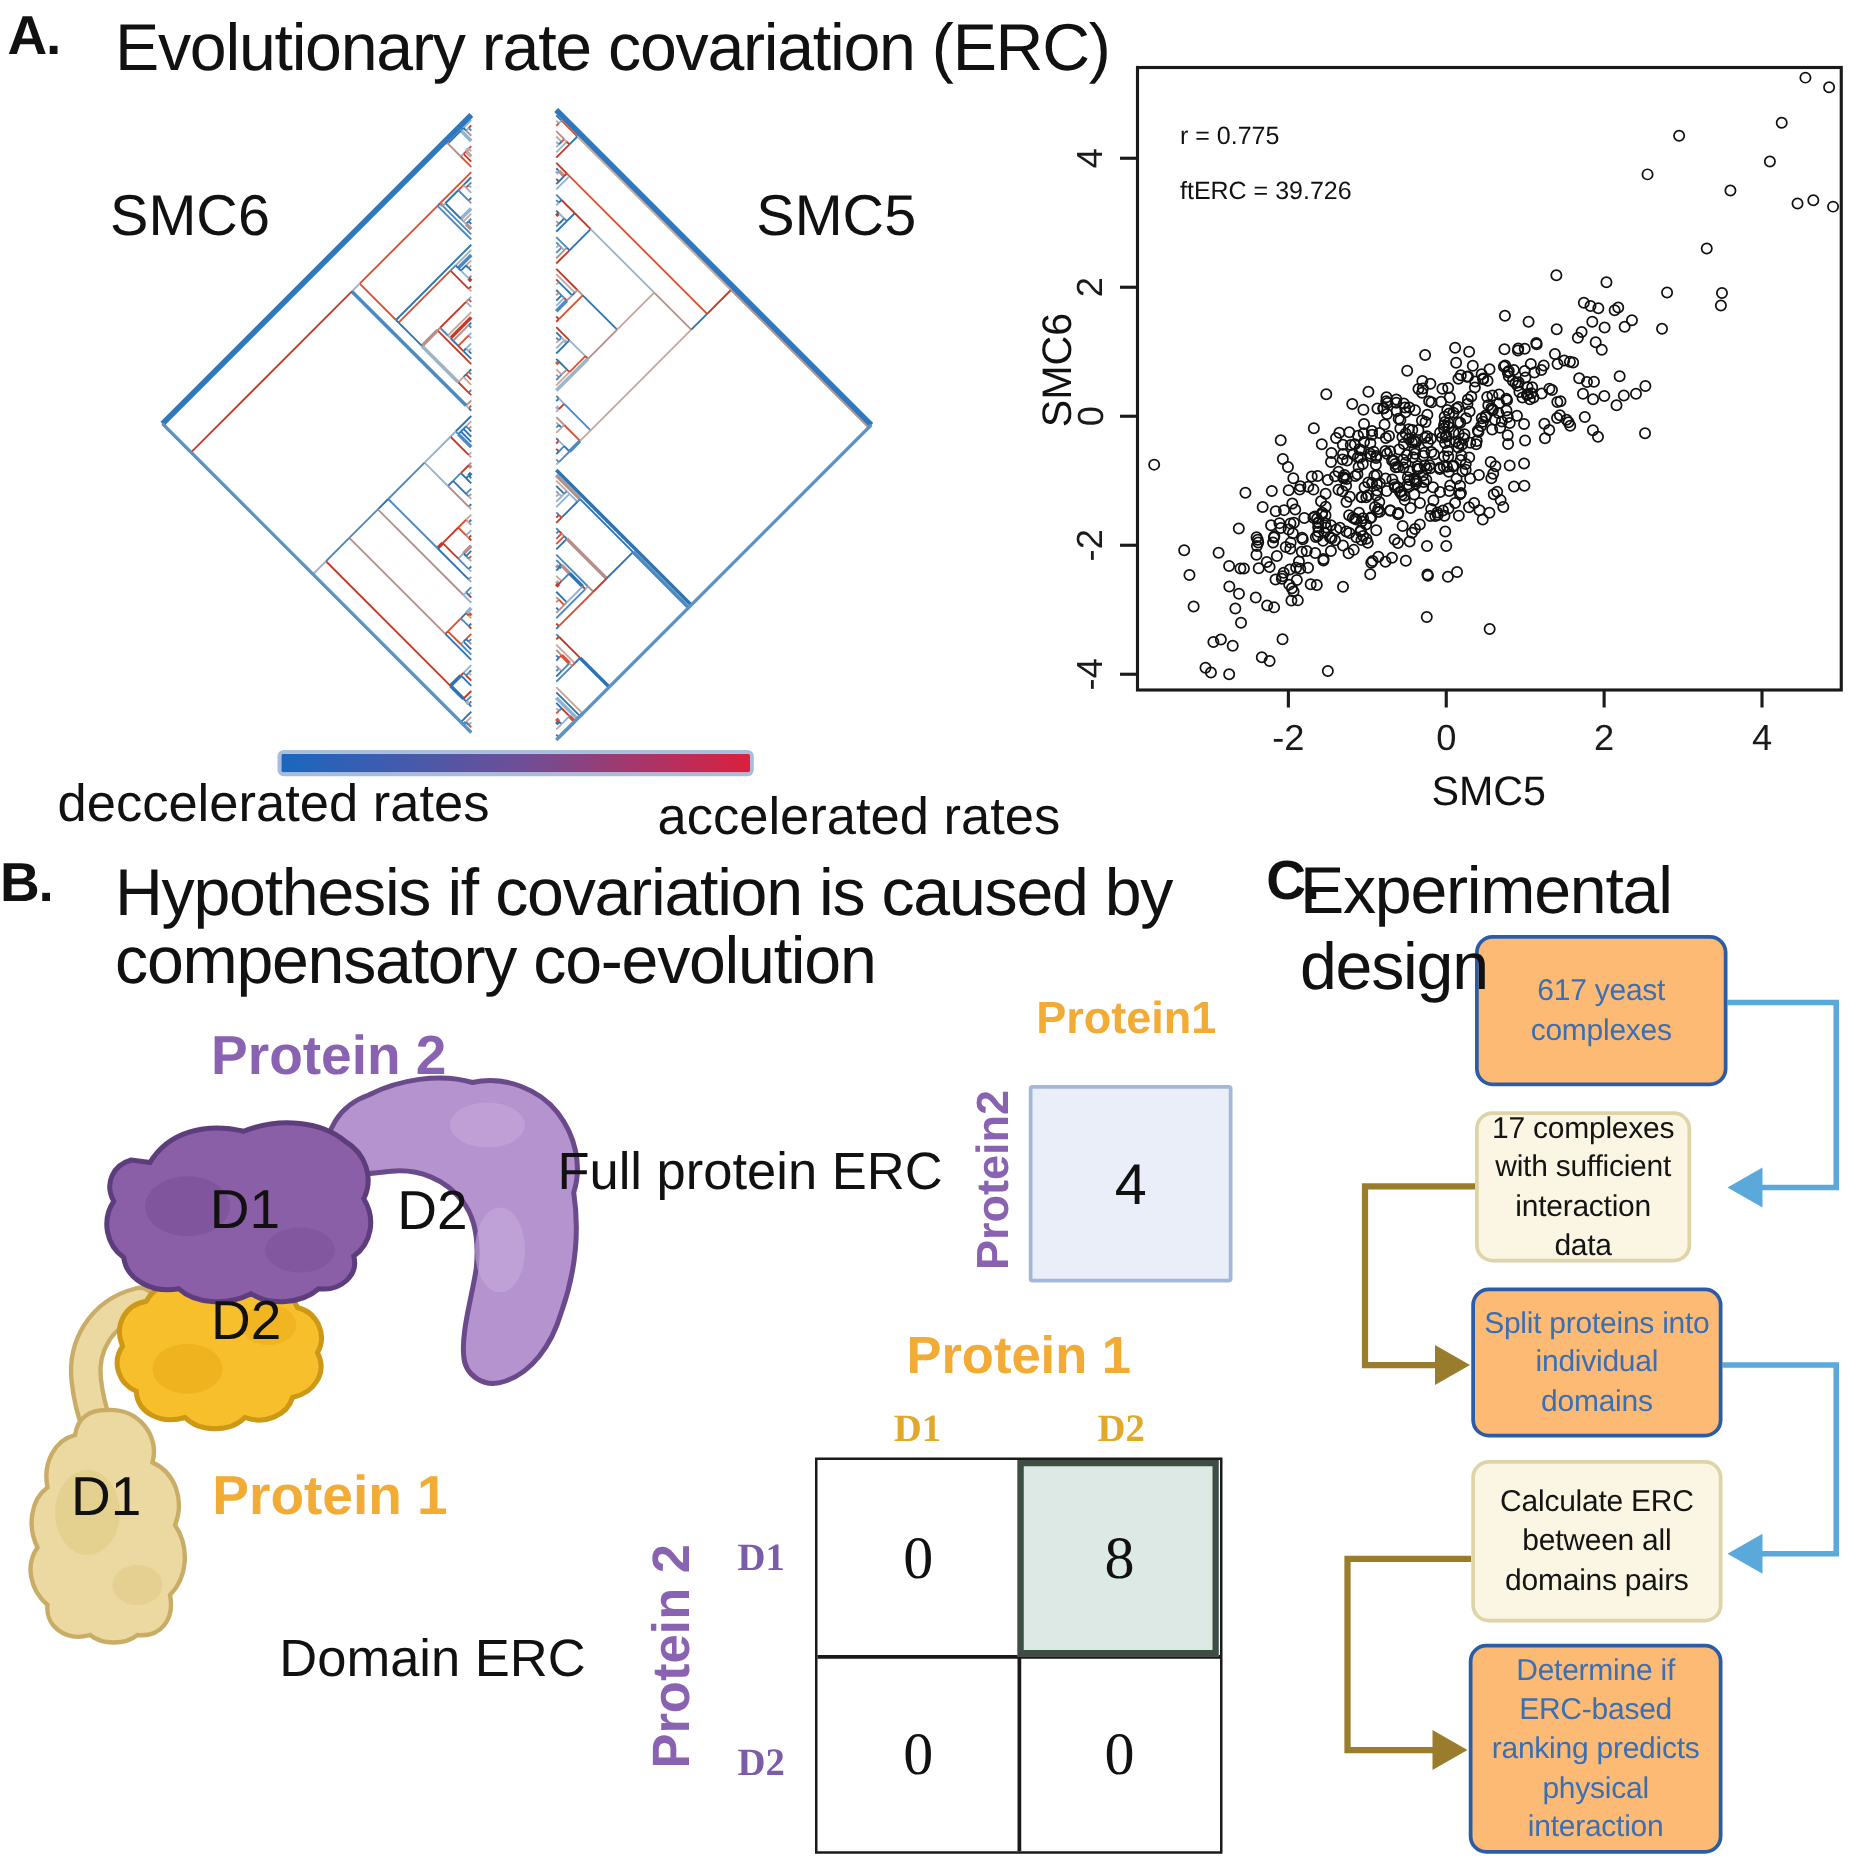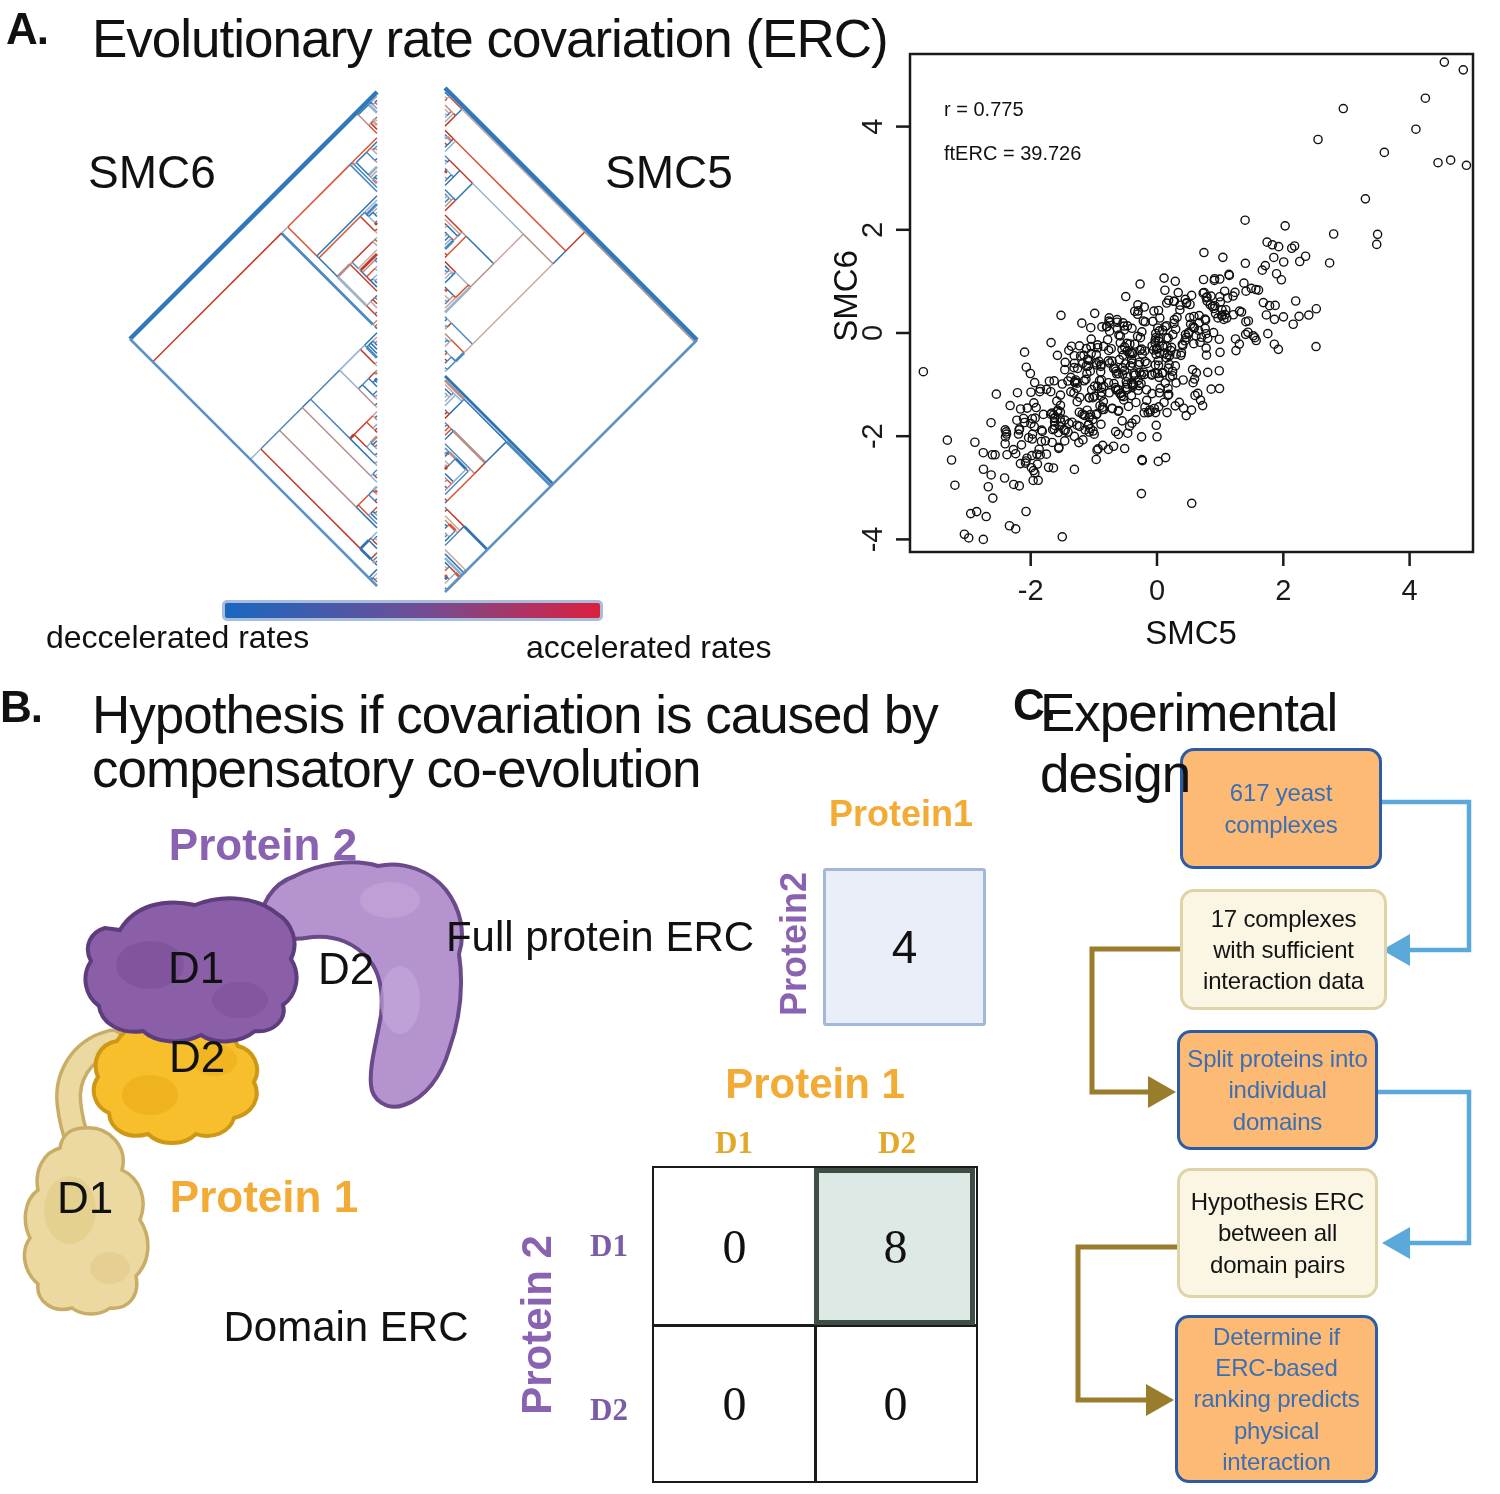--- a/index.html
+++ b/index.html
@@ -6,21 +6,21 @@
   body{width:1500px;height:1494px;position:relative;overflow:hidden;
        font-family:"Liberation Sans",sans-serif;color:#111;}
   .abs{position:absolute;}
   .c{transform:translate(-50%,-50%);white-space:nowrap;}
   .rot{transform:translate(-50%,-50%) rotate(-90deg);white-space:nowrap;}
   #gfx{position:absolute;left:0;top:0;z-index:1;}
   .txt{z-index:3;}
   .panel-letter{font-size:44px;font-weight:700;letter-spacing:-1px;}
   .panel-title{font-size:53px;font-weight:400;letter-spacing:-1px;}
   .tree-label{font-size:46px;}
-  .legend-label{font-size:32px;}
+  .legend-label{font-size:42px;}
   .annot{font-size:20px;}
   .axis-title{font-size:33px;}
   #legend-bar{left:222px;top:600px;width:375px;height:15px;border:3px solid var(--legend-border);border-radius:5px;z-index:2;}
   .gold-bold{color:var(--gold-title);font-weight:700;}
   .purple-bold{color:var(--purple-title);font-weight:700;}
   .blob-label{font-size:44px;color:#111;}
   .protein-title{font-size:44px;font-weight:700;}
   .matrix-caption{font-size:42px;}
   .small-axis{font-size:36px;font-weight:700;}
   #full-square{left:823px;top:868px;width:157px;height:152px;background:var(--full-fill);
@@ -1206,16 +1206,16 @@
   <div class="dm-cell" style="left:0;top:0">0</div>
   <div class="dm-cell" style="left:161px;top:0">8</div>
   <div class="dm-cell" style="left:0;top:157px">0</div>
   <div class="dm-cell" style="left:161px;top:157px">0</div>
 </div>
 
 <div class="abs txt panel-letter" style="left:1013px;top:680px">C.</div>
 <div class="abs txt panel-title" style="left:1040px;top:682px">Experimental design</div>
 
 <div class="flow-box flow-blue" style="left:1180px;top:748px;width:202px;height:121px">617 yeast complexes</div>
-<div class="flow-box flow-cream" style="left:1180px;top:889px;width:207px;height:121px">17 complexes with sufficient interaction data</div>
+<div class="flow-box flow-cream" style="left:1180px;top:889px;width:173px;height:121px">17 complexes with sufficient interaction data</div>
 <div class="flow-box flow-blue" style="left:1177px;top:1030px;width:201px;height:120px">Split proteins into individual domains</div>
-<div class="flow-box flow-cream" style="left:1177px;top:1168px;width:201px;height:130px">Hypothesis ERC between all domain pairs</div>
+<div class="flow-box flow-cream" style="left:1177px;top:1168px;width:201px;height:130px">Calculate ERC between all domains pairs</div>
 <div class="flow-box flow-blue" style="left:1175px;top:1315px;width:203px;height:168px">Determine if ERC-based ranking predicts physical interaction</div>
 
 </body></html>

